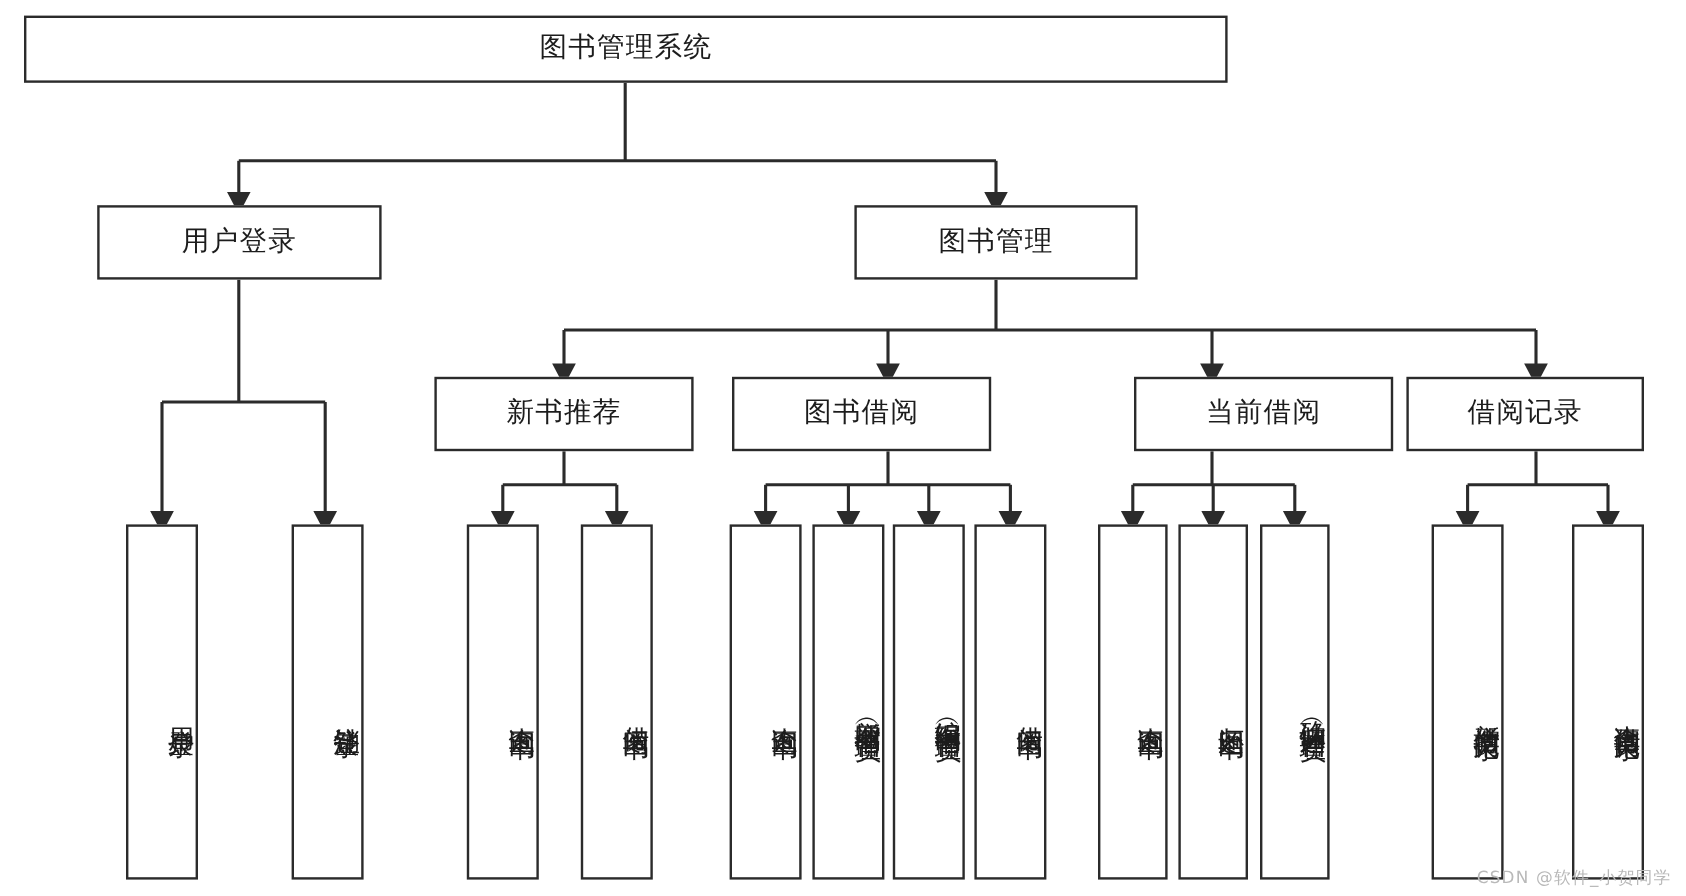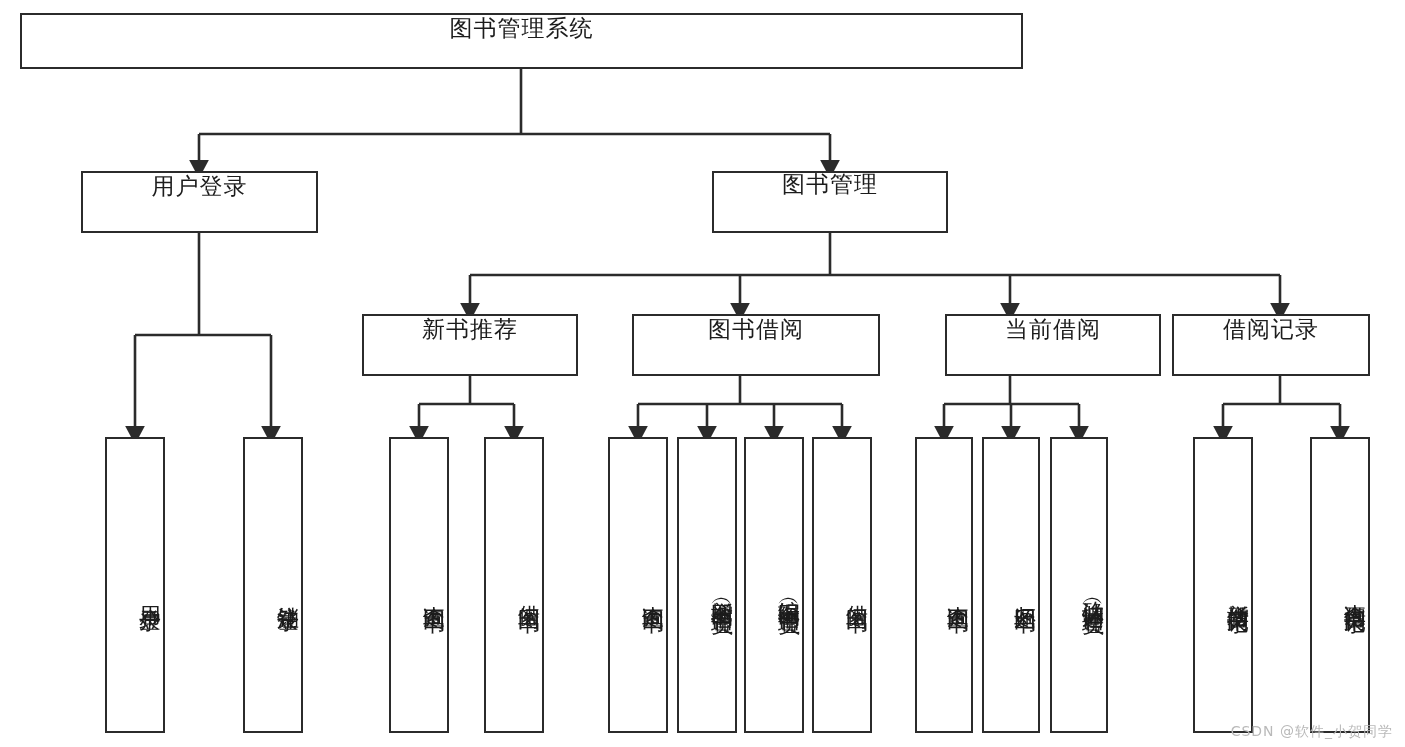--- a/index.html
+++ b/index.html
@@ -25,21 +25,21 @@
     width: 1405px;
     height: 747px;
     pointer-events: none;
   }
   .node {
     position: absolute;
     box-sizing: border-box;
     background: #ffffff;
     border: 2px solid #2b2b2b;
     display: flex;
-    align-items: flex-start;
+    align-items: center;
     justify-content: center;
     color: #1c1c1c;
   }
   .node-h {
     font-size: 23px;
     letter-spacing: 1px;
     line-height: 1.2;
     white-space: nowrap;
   }
   .node-root {
@@ -128,28 +128,28 @@
     </g>
   </svg>
 
   <div class="node node-h node-root" style="left:20px; top:13px; width:1003px; height:56px;">
     <span>图书管理系统</span>
   </div>
 
   <div class="node node-h" style="left:81px; top:171px; width:237px; height:62px;">
     <span>用户登录</span>
   </div>
-  <div class="node node-h" style="left:712px; top:171px; width:236px; height:62px;font-family:Liberation Mono, monospace;">
+  <div class="node node-h" style="left:712px; top:171px; width:236px; height:62px;">
     <span>图书管理</span>
   </div>
 
   <div class="node node-h" style="left:362px; top:314px; width:216px; height:62px;">
     <span>新书推荐</span>
   </div>
-  <div class="node node-h" style="left:632px; top:314px; width:248px; height:62px;">
+  <div class="node node-h" style="left:610px; top:314px; width:216px; height:62px;">
     <span>图书借阅</span>
   </div>
   <div class="node node-h" style="left:902px; top:314px; width:216px; height:62px;margin-left:43px;">
     <span>当前借阅</span>
   </div>
   <div class="node node-h" style="left:1172px; top:314px; width:198px; height:62px;">
     <span>借阅记录</span>
   </div>
 
   <div class="node node-v" style="left:105px; top:437px; width:60px; height:296px;">

